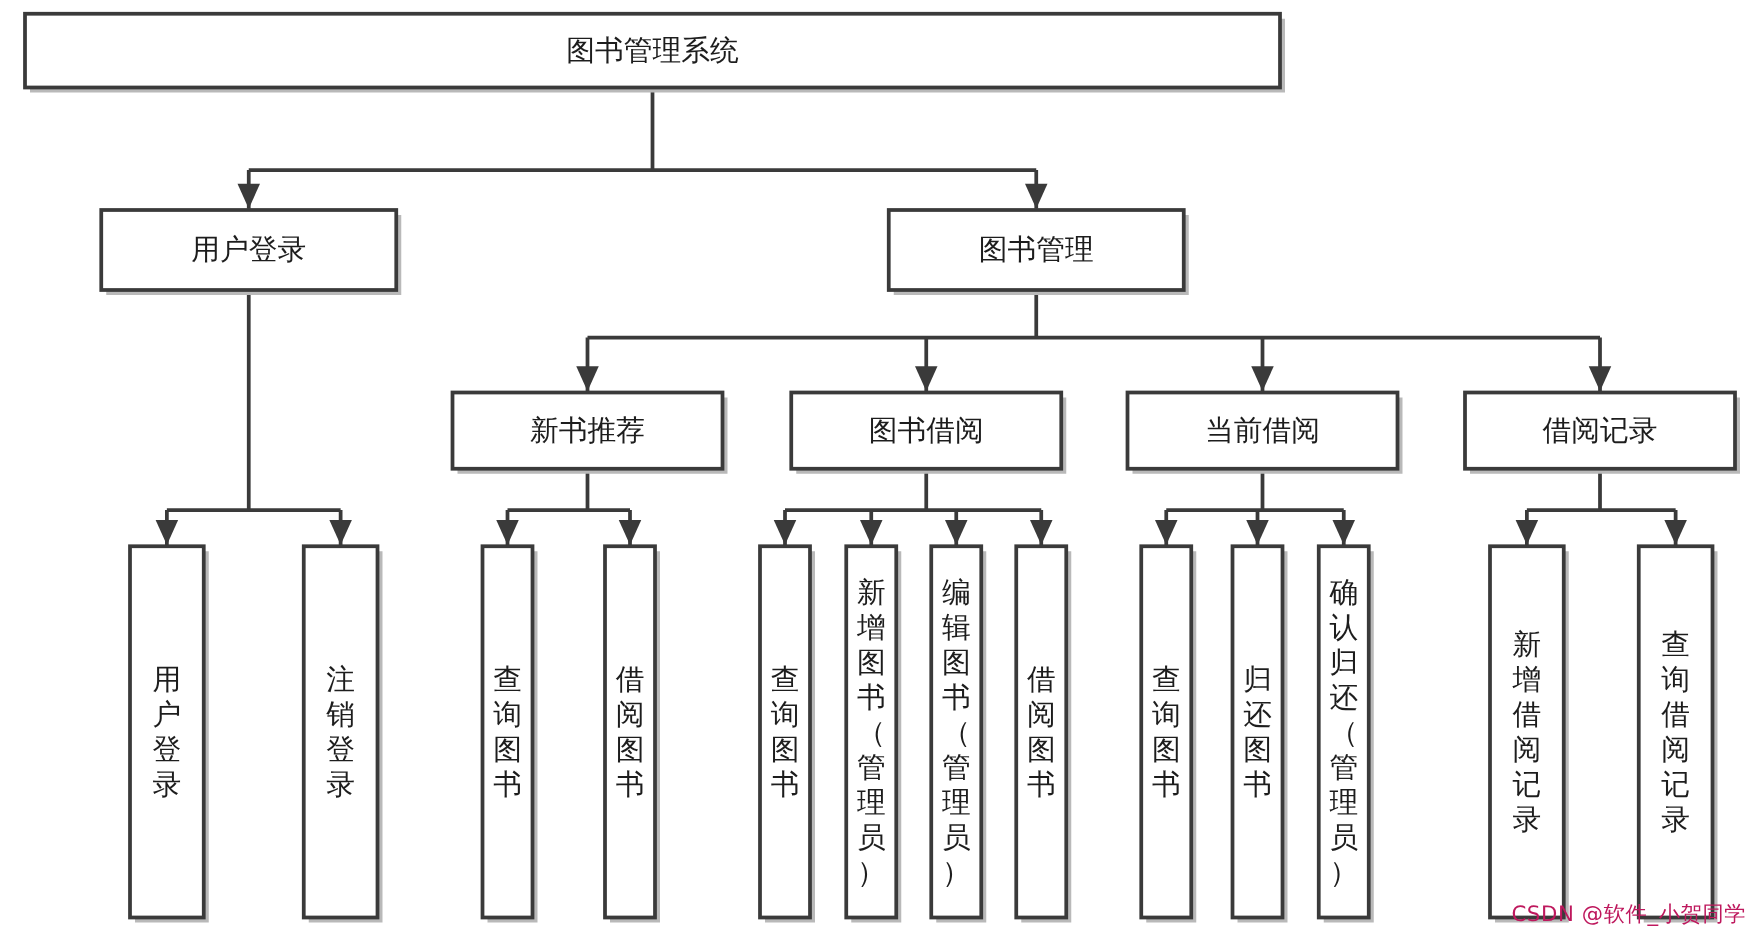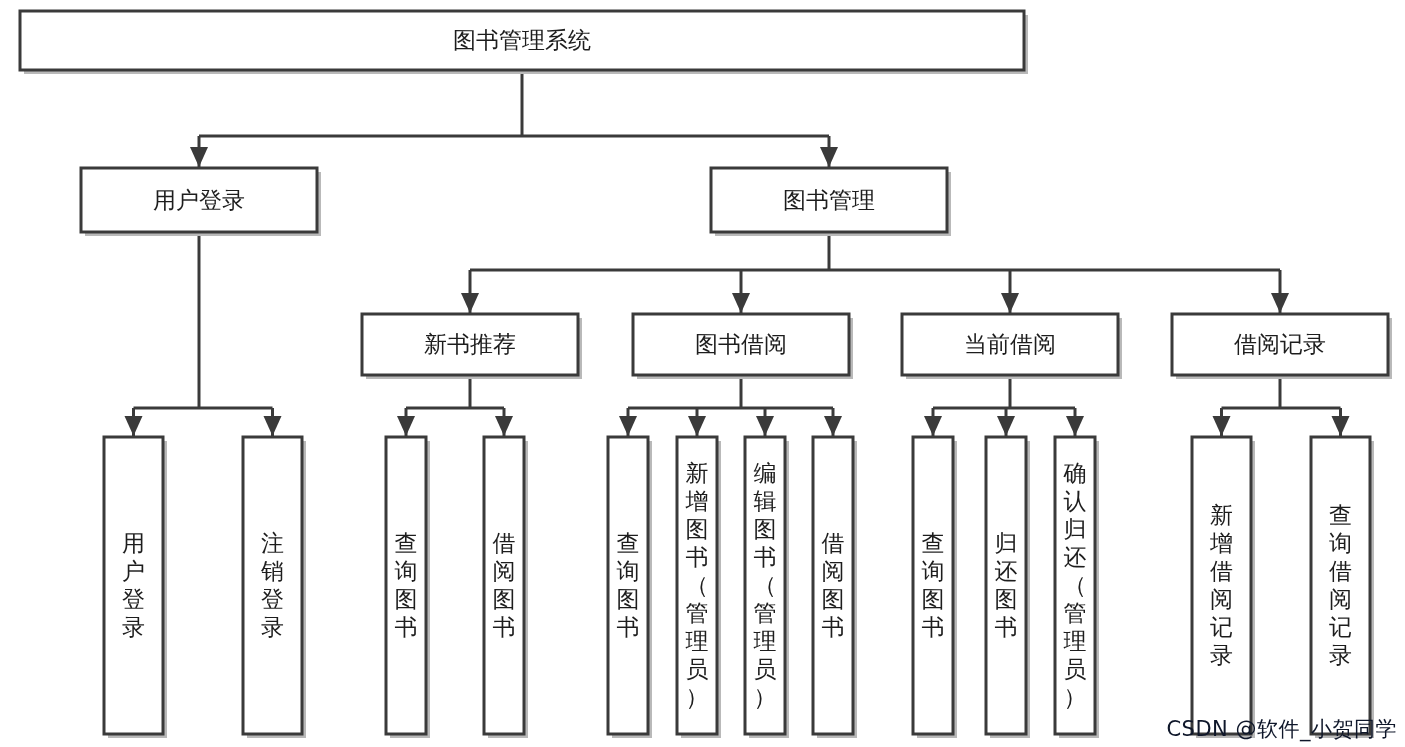--- a/index.html
+++ b/index.html
@@ -54,22 +54,22 @@
     font-family: "DejaVu Sans", "Liberation Sans", sans-serif;
     font-size: 23px;
     fill: #1d1d1d;
     text-anchor: middle;
   }
   .watermark {
     position: absolute;
     right: 8px;
     bottom: 4px;
     font-family: "DejaVu Sans", "Liberation Sans", sans-serif;
-    font-size: 21px;
-    color: #0f172a;
+    font-size: 17px;
+    color: #be185d;
     letter-spacing: 0.5px;
     white-space: nowrap;
     user-select: none;
   }
 </style>
 </head>
 <body>
 
 <div id="diagram-root">
   <svg class="flow" viewBox="0 0 1405 747" xmlns="http://www.w3.org/2000/svg">

